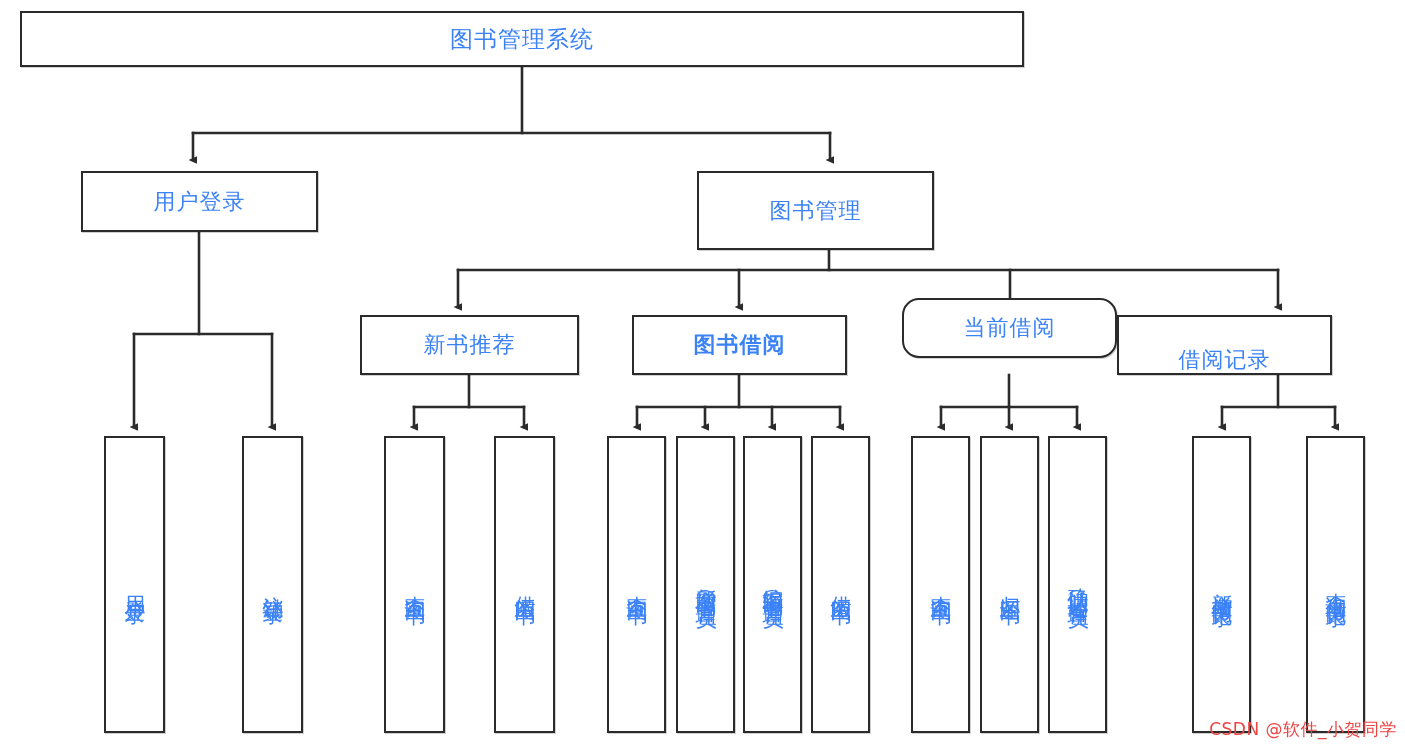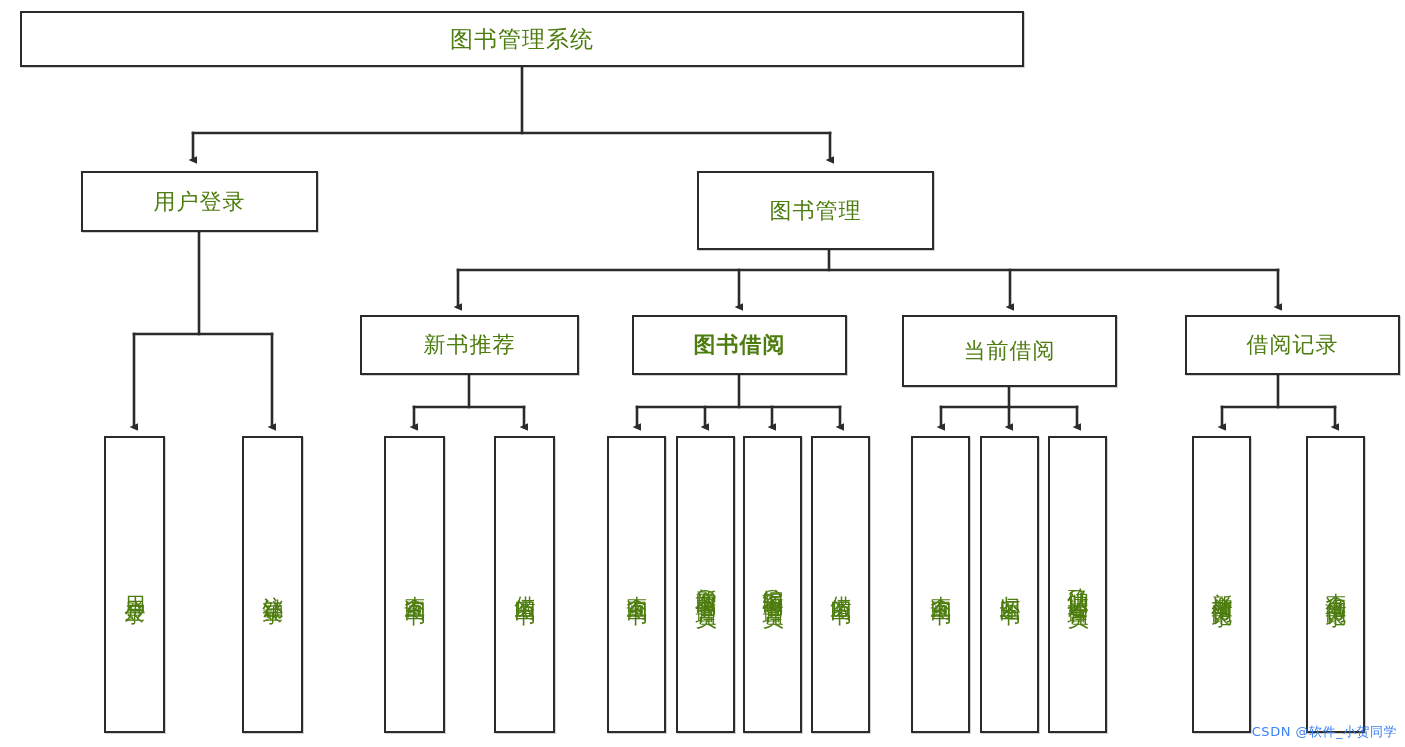--- a/index.html
+++ b/index.html
@@ -33,43 +33,43 @@
     border: 2.5px solid #2b2b2b;
     display: flex;
     align-items: center;
     justify-content: center;
     box-shadow: 1px 1px 0 rgba(0,0,0,0.18);
   }
   .node .label {
     font-size: 22px;
     line-height: 1.25;
     letter-spacing: 1px;
-    color: #4d7c0f;
+    color: #3b82f6;
     white-space: nowrap;
   }
   .node.root .label { font-size: 23px; }
   .node.leaf {
     align-items: center;
     justify-content: center;
   }
   .node.leaf .label {
     writing-mode: vertical-rl;
     text-orientation: upright;
     font-size: 21px;
     line-height: 1.28;
     letter-spacing: 3px;
     white-space: normal;
     max-height: 280px;
   }
   .watermark {
     position: absolute;
     right: 8px;
     bottom: 6px;
-    font-size: 13px;
-    color: #3b82f6;
+    font-size: 17px;
+    color: #ef4444;
     letter-spacing: 0.5px;
     white-space: nowrap;
   }
 </style>
 </head>
 <body>
 
 <div id="canvas">
 
   <svg class="wires" viewBox="0 0 1405 747">
@@ -132,24 +132,24 @@
   <div class="node" style="left:697px; top:171px; width:237px; height:79px;">
     <span class="label">图书管理</span>
   </div>
 
   <div class="node" style="left:360px; top:315px; width:219px; height:60px;text-align:center;">
     <span class="label">新书推荐</span>
   </div>
   <div class="node" style="left:632px; top:315px; width:215px; height:60px;font-weight:bold;">
     <span class="label">图书借阅</span>
   </div>
-  <div class="node" style="left:902px; top:315px; width:215px; height:72px;">
+  <div class="node" style="left:902px; top:298px; width:215px; height:60px;border-radius:17px;">
     <span class="label">当前借阅</span>
   </div>
-  <div class="node" style="left:1185px; top:315px; width:215px; height:60px;">
+  <div class="node" style="left:1117px; top:315px; width:215px; height:60px;align-items:flex-end;">
     <span class="label">借阅记录</span>
   </div>
 
   <div class="node leaf" style="left:104px; top:436px; width:61px; height:297px;">
     <span class="label">用户登录</span>
   </div>
   <div class="node leaf" style="left:242px; top:436px; width:61px; height:297px;">
     <span class="label">注销登录</span>
   </div>
 

